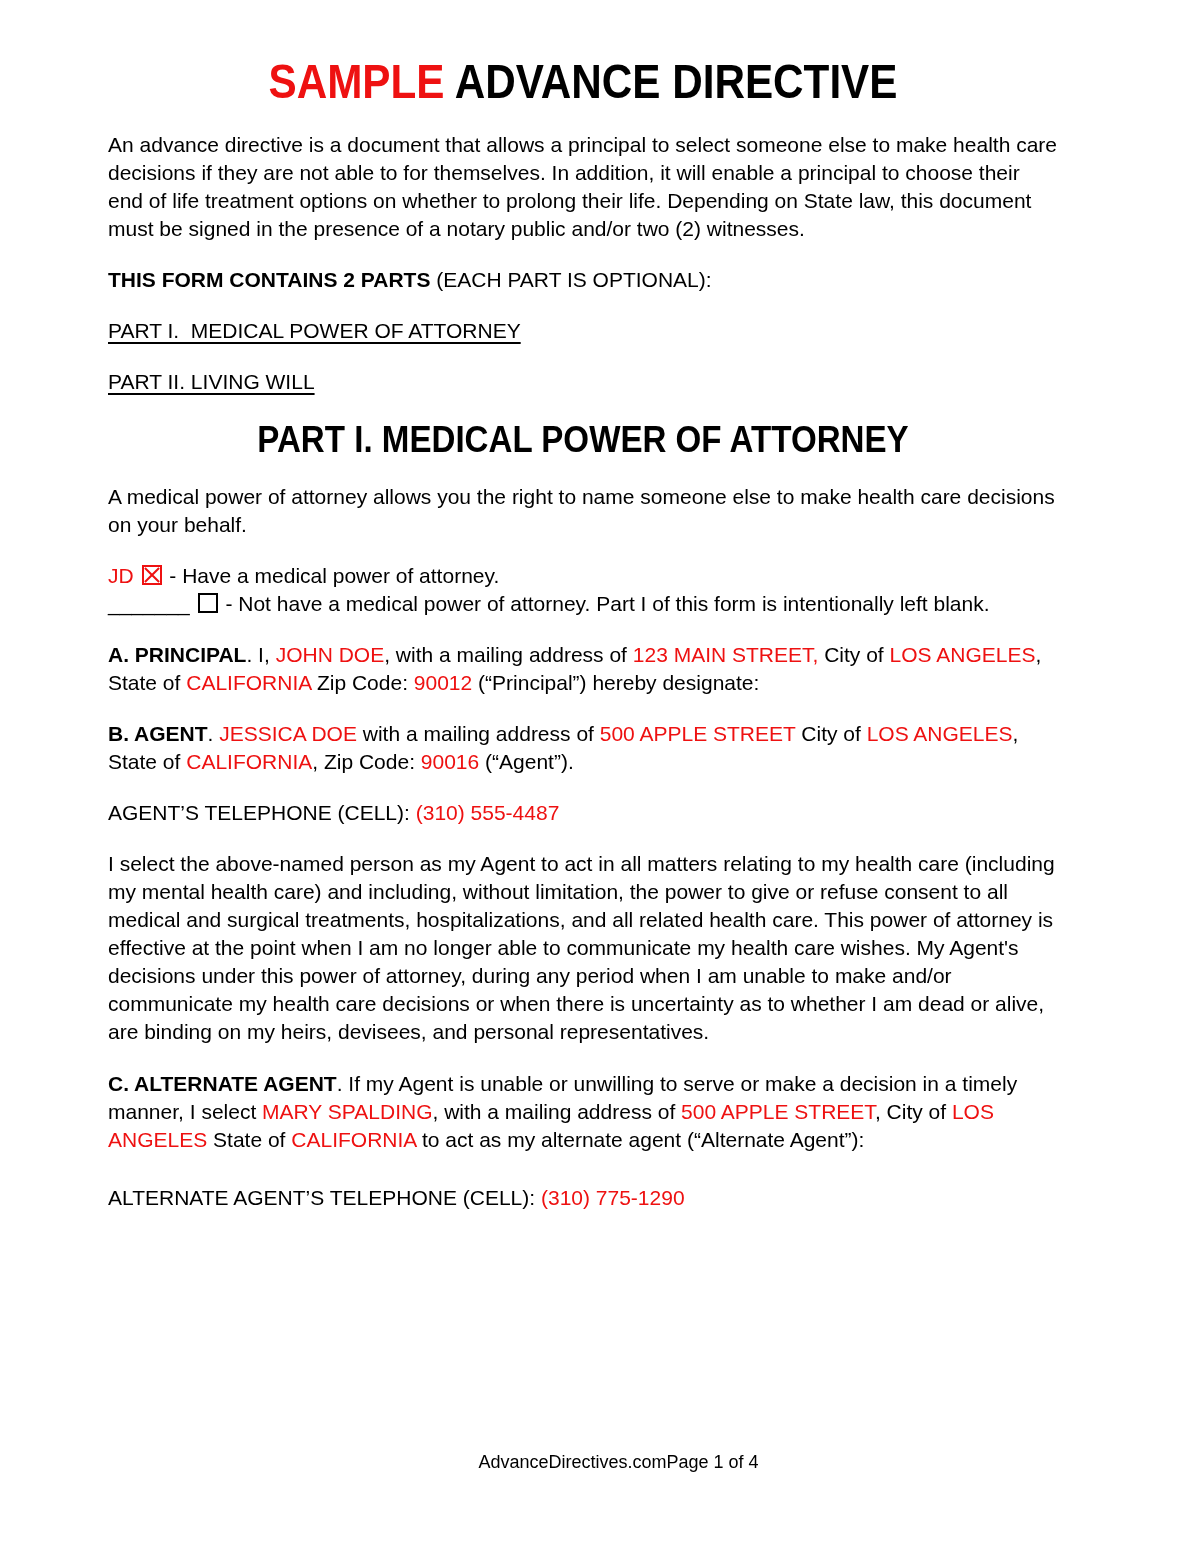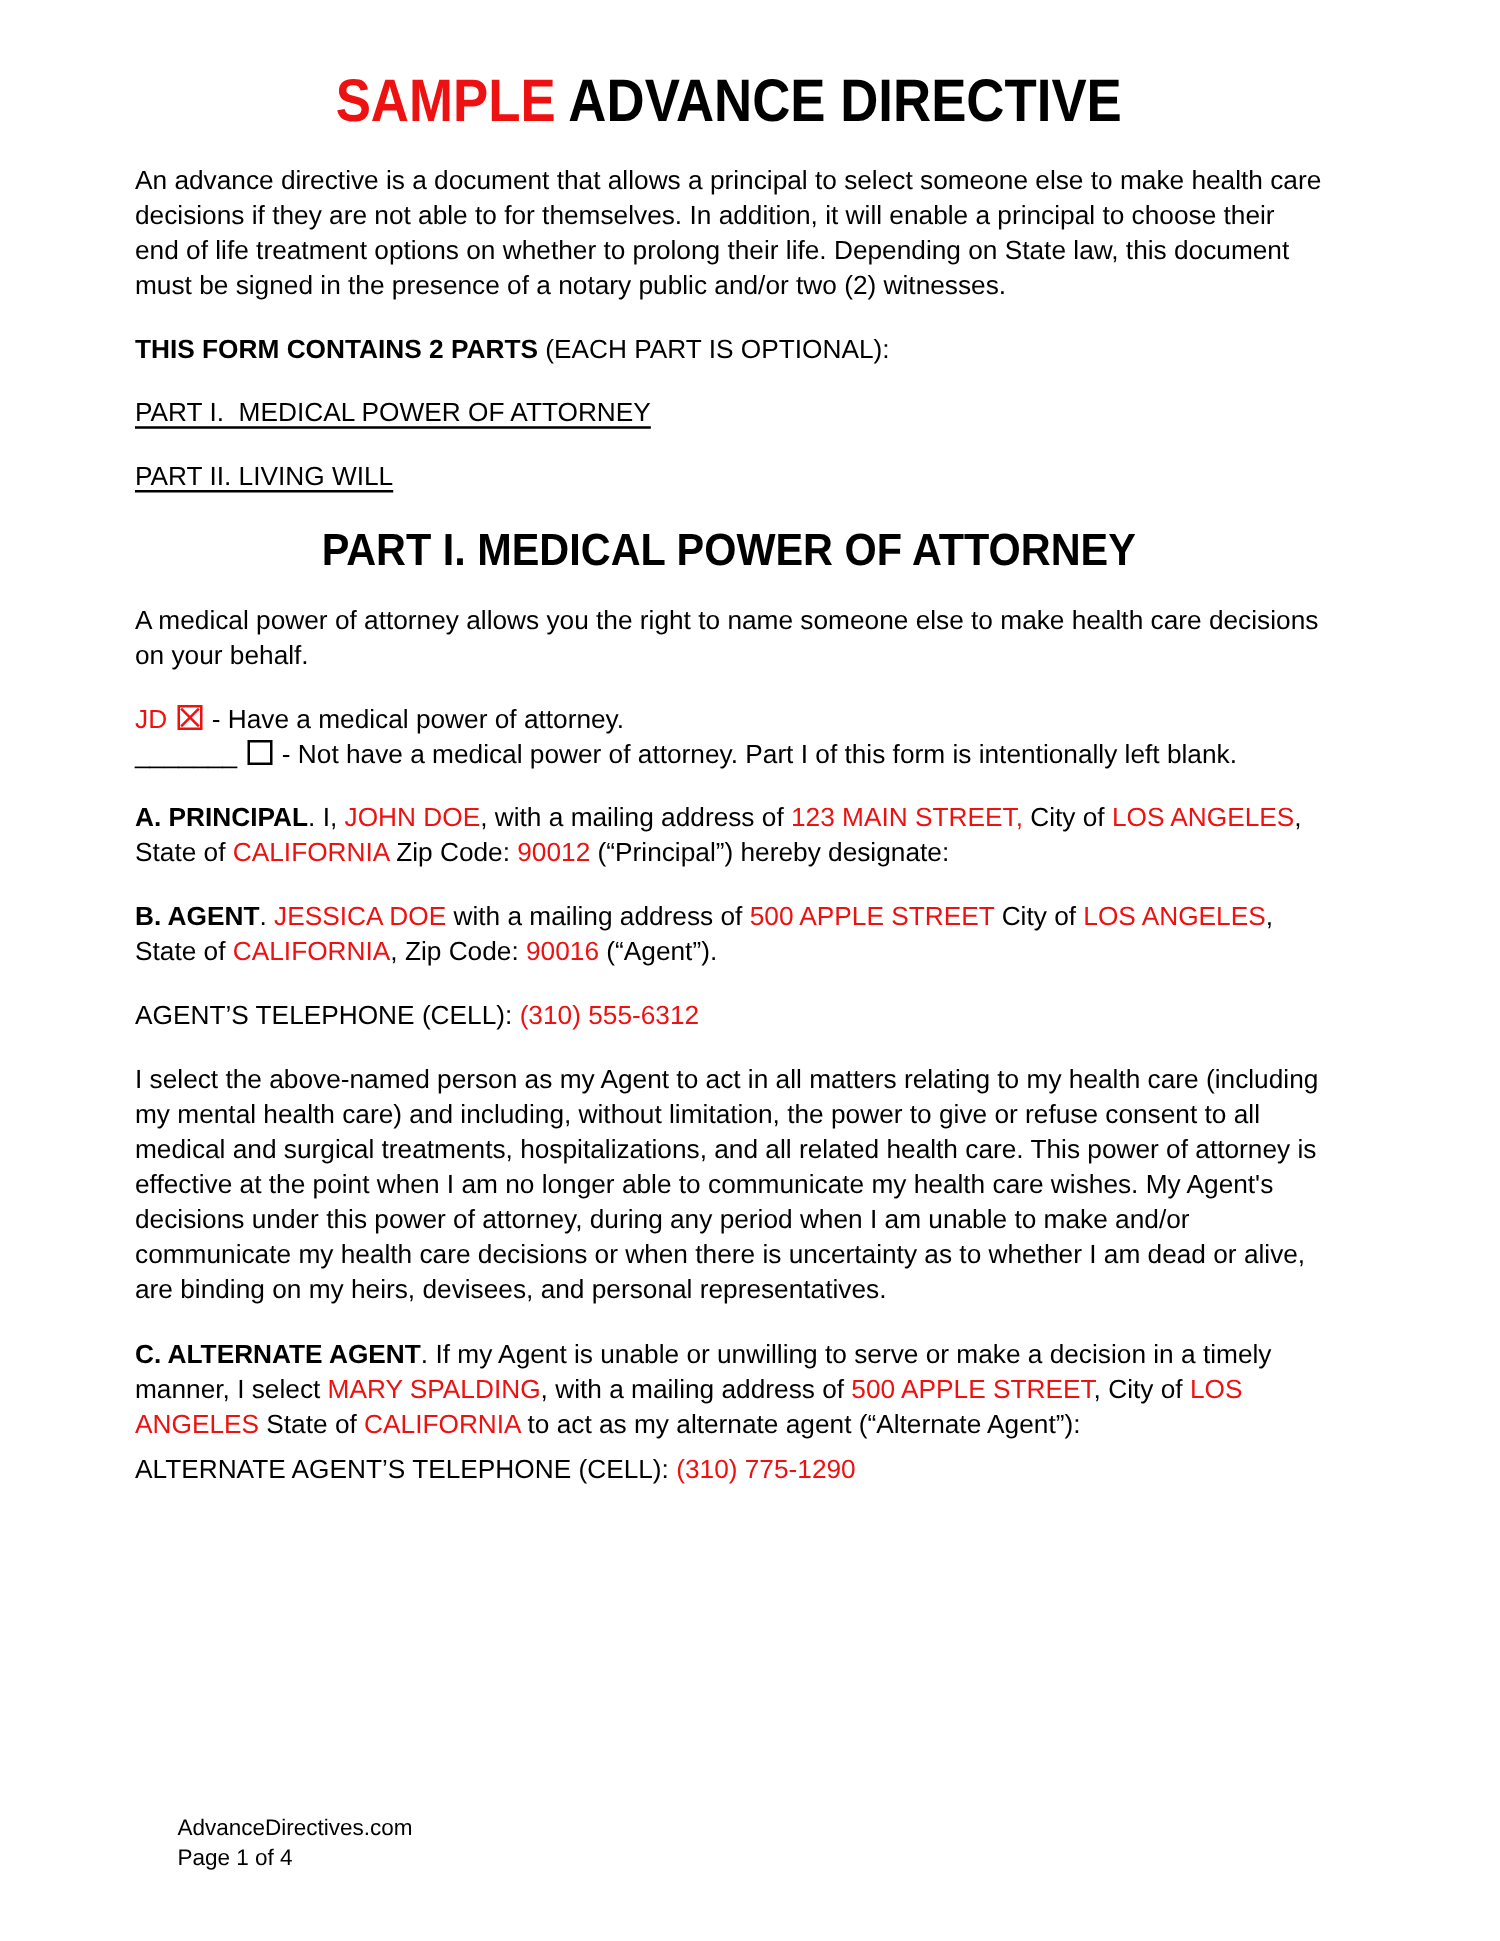--- a/index.html
+++ b/index.html
@@ -32,21 +32,21 @@
     line-height:40px;
     margin-top:24px;
     transform:scaleX(0.92);
     transform-origin:center;
     white-space:nowrap;
   }
 
   .para { margin-top:23px; text-align:left; }
   .para.intro { }
   .para.alt { margin-top:24px; }
-  .para.altphone { margin-top:8px; }
+  .para.altphone { margin-top:30px; }
 
   .underline-link {
     text-decoration:underline;
     text-underline-offset:4px;
     white-space:pre-wrap;
   }
 
   .seg { white-space:pre-wrap; }
   .bold { font-weight:bold; }
   .red  { color:#EE1111; }
@@ -67,25 +67,24 @@
     width:20px; height:2px;
     background:#EE1111;
   }
   .checkbox-checked::before { transform:rotate(45deg); }
   .checkbox-checked::after  { transform:rotate(-45deg); }
 
   .footer {
     position:absolute;
     left:142px; right:105px; top:1450px;
     display:flex;
-    justify-content:space-between;
+    justify-content:center;
     align-items:baseline;
     font-size:18px;
     line-height:24px;
-    flex-direction:column;
   }
 </style>
 </head>
 <body>
 
 <div class="page">
   <div class="content">
 
     <h1 class="title"><span class="seg red">SAMPLE</span><span class="seg"> ADVANCE DIRECTIVE</span></h1>
 
@@ -101,21 +100,21 @@
 
     <p class="para">A medical power of attorney allows you the right to name someone else to make health care decisions on your behalf.</p>
 
 
     <p class="para"><span class="seg red">JD </span><span class="checkbox-checked"></span><span class="seg"> - Have a medical power of attorney.</span><br><span class="seg">_______ </span><span class="checkbox-unchecked"></span><span class="seg"> - Not have a medical power of attorney. Part I of this form is intentionally left blank.</span></p>
 
     <p class="para"><span class="seg bold">A. PRINCIPAL</span><span class="seg">. I, </span><span class="seg red">JOHN DOE</span><span class="seg">, with a mailing address of </span><span class="seg red">123 MAIN STREET,</span><span class="seg"> City of </span><span class="seg red">LOS ANGELES</span><span class="seg">, State of </span><span class="seg red">CALIFORNIA</span><span class="seg"> Zip Code: </span><span class="seg red">90012</span><span class="seg"> (“Principal”) hereby designate:</span></p>
 
     <p class="para"><span class="seg bold">B. AGENT</span><span class="seg">. </span><span class="seg red">JESSICA DOE</span><span class="seg"> with a mailing address of </span><span class="seg red">500 APPLE STREET</span><span class="seg"> City of </span><span class="seg red">LOS ANGELES</span><span class="seg">, State of </span><span class="seg red">CALIFORNIA</span><span class="seg">, Zip Code: </span><span class="seg red">90016</span><span class="seg"> (“Agent”).</span></p>
 
-    <p class="para"><span class="seg">AGENT’S TELEPHONE (CELL): </span><span class="seg red">(310) 555-6312</span></p>
+    <p class="para"><span class="seg">AGENT’S TELEPHONE (CELL): </span><span class="seg red">(310) 555-4487</span></p>
 
     <p class="para">I select the above-named person as my Agent to act in all matters relating to my health care (including my mental health care) and including, without limitation, the power to give or refuse consent to all medical and surgical treatments, hospitalizations, and all related health care. This power of attorney is effective at the point when I am no longer able to communicate my health care wishes. My Agent's decisions under this power of attorney, during any period when I am unable to make and/or communicate my health care decisions or when there is uncertainty as to whether I am dead or alive, are binding on my heirs, devisees, and personal representatives.</p>
 
     <p class="para alt"><span class="seg bold">C. ALTERNATE AGENT</span><span class="seg">. If my Agent is unable or unwilling to serve or make a decision in a timely manner, I select </span><span class="seg red">MARY SPALDING</span><span class="seg">, with a mailing address of </span><span class="seg red">500 APPLE STREET</span><span class="seg">, City of </span><span class="seg red">LOS ANGELES</span><span class="seg"> State of </span><span class="seg red">CALIFORNIA</span><span class="seg"> to act as my alternate agent (“Alternate Agent”):</span></p>
 
     <p class="para altphone"><span class="seg">ALTERNATE AGENT’S TELEPHONE (CELL): </span><span class="seg red">(310) 775-1290</span></p>
 
   </div>
 
   <div class="footer">

